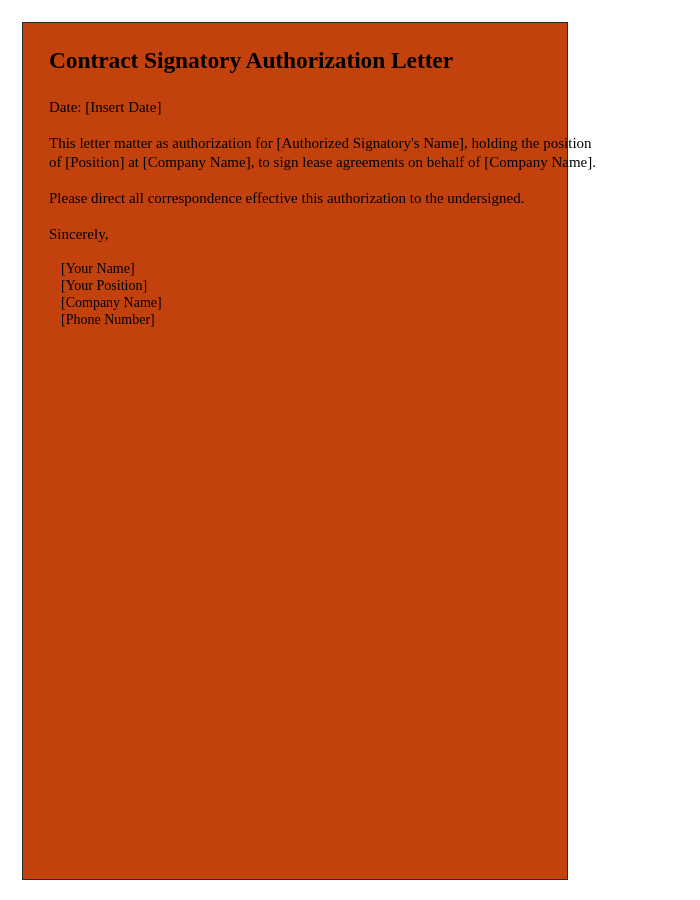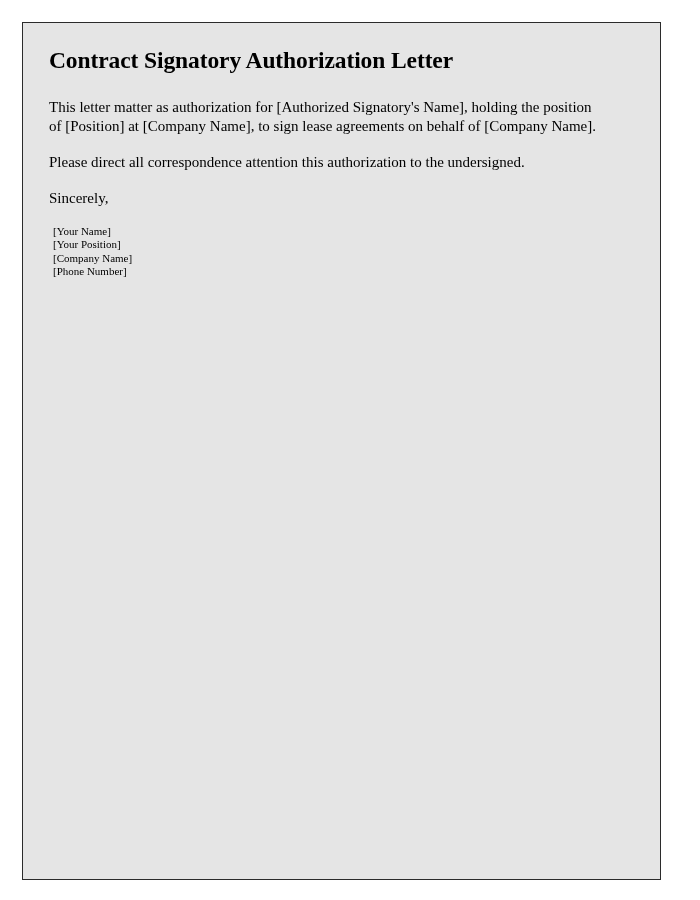--- a/index.html
+++ b/index.html
@@ -11,24 +11,24 @@
     width: 700px;
     height: 900px;
     font-family: "Liberation Serif", "DejaVu Serif", serif;
     color: #000000;
     overflow: hidden;
   }
   #page {
     position: absolute;
     left: 22px;
     top: 22px;
-    width: 639px;
+    width: 546px;
     height: 858px;
     border: 1px solid #2b2b2b;
-    background: #e5e5e5;
+    background: #c2410c;
     box-sizing: border-box;
   }
   #content {
     position: absolute;
     left: 26px;
     top: 24px;
     width: 553px;
   }
   .doc-title {
     font-size: 23.5px;
@@ -41,46 +41,47 @@
     font-size: 15px;
     line-height: 1.27;
     margin: 0 0 17px 0;
     text-align: left;
   }
   .para b,
   .ph {
     font-weight: normal;
   }
   .sign-block {
-    font-size: 11px;
+    font-size: 14px;
     line-height: 1.2;
-    margin: 4px;
+    margin: 12px;
   }
   .sign-line {
     display: block;
     white-space: pre;
   }
   .sign-block .sign-line:first-child {
     margin-top: 0;
   }
 </style>
 </head>
 <body>
 
 <div id="page">
   <div id="content">
 
     <h1 class="doc-title">Contract Signatory Authorization Letter</h1>
 
+    <p class="para">Date: [Insert Date]</p>
 
 
     <p class="para"><span>This letter matter as authorization for </span><b class="ph">[Authorized Signatory's Name]</b><span>, holding the position of </span><b class="ph">[Position]</b><span> at </span><b class="ph">[Company Name]</b><span>, to sign lease agreements on behalf of </span><b class="ph">[Company Name]</b><span>.</span></p>
 
 
-    <p class="para">Please direct all correspondence attention this authorization to the undersigned.</p>
+    <p class="para">Please direct all correspondence effective this authorization to the undersigned.</p>
 
 
     <p class="para">Sincerely,</p>
 
     <div class="sign-block">
       <span class="sign-line">[Your Name]</span>
       <span class="sign-line">[Your Position]</span>
       <span class="sign-line">[Company Name]</span>
       <span class="sign-line">[Phone Number]</span>
     </div>

